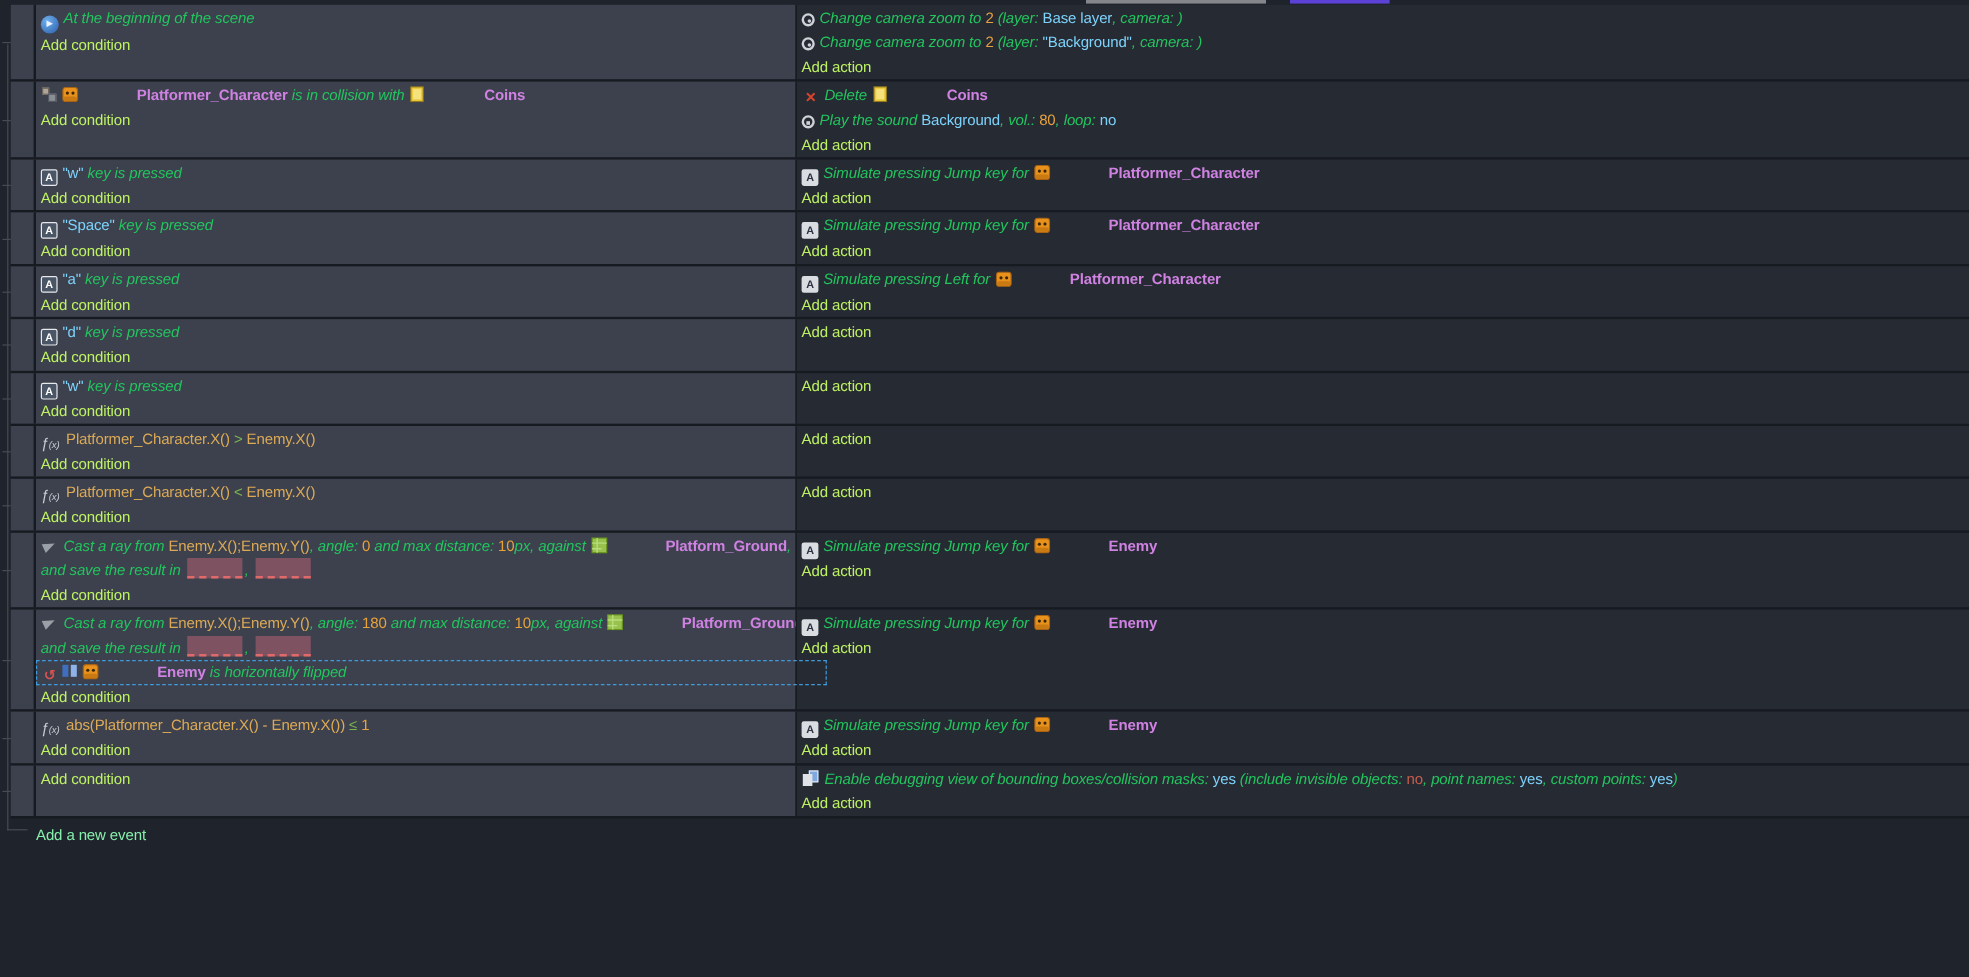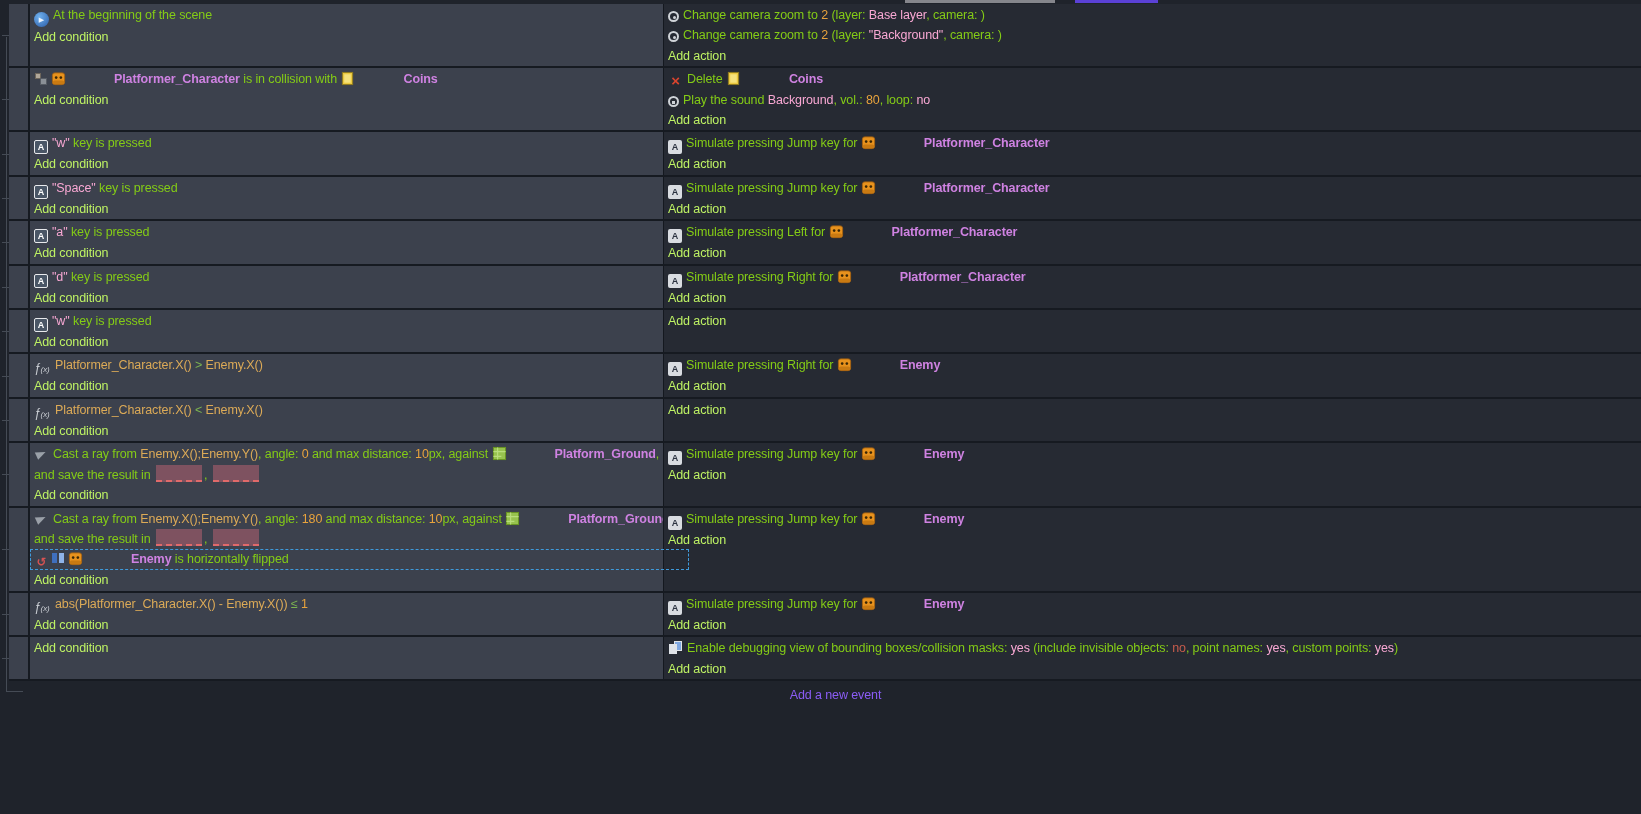--- a/index.html
+++ b/index.html
@@ -21,31 +21,31 @@
   .event::before{content:'';position:absolute;left:-7px;top:50%;width:7px;height:1px;background:#454b55;}
   .cond-pane{width:654px;flex:none;display:flex;background:#3c414d;}
   .gutter{width:19px;flex:none;border-right:2px solid #161a21;cursor:grab;}
   .cond-content{flex:1;min-width:0;padding-top:1px;}
   .action-pane{flex:1;background:#262a33;border-left:1px solid #14181f;padding-top:1px;}
 
   .line{min-height:20.4px;line-height:20.4px;padding-left:4px;white-space:nowrap;cursor:pointer;}
   .line.add{color:#bef264;}
   .line.sel{position:relative;z-index:2;outline:1px dashed #3f9bdc;outline-offset:-1px;margin-right:-26px;}
 
-  .tx{color:#84cc16;}
-  .str{color:#f9a8d4;margin-top:28px;}
+  .tx{color:#22c55e;font-style:italic;}
+  .str{color:#7dd3fc;margin-top:28px;}
   .num{color:#e8a33d;}
   .expr{color:#dcaa57;}
   .op{color:#7cb450;}
   .obj{color:#cf82e2;font-weight:bold;padding-left:44px;}
   .red{color:#c75c4c;}
   .param-box{display:inline-block;width:46px;height:15px;background:#7e5260;
     border-bottom:2px dashed #e06a6a;vertical-align:-3px;margin:0 2px;}
 
-  .footer{margin:4px 0 0 30px;color:#8b5cf6;line-height:20px;cursor:pointer;text-align:center;}
+  .footer{margin:4px 0 0 30px;color:#86efac;line-height:20px;cursor:pointer;}
 
   
   .ic{display:inline-block;width:15px;height:15px;vertical-align:-3px;margin-right:4px;position:relative;}
   .ic svg{display:block;}
   .scene-begin-icon{border-radius:50%;background:radial-gradient(circle at 35% 30%,#6fb0ee,#2a5ca8);
     color:#eaf3ff;font-size:7px;line-height:15px;text-align:center;}
   .keyboard-icon{width:14px;height:14px;background:#4a5666;border:1px solid #e8e9ec;border-radius:2px;
     box-sizing:border-box;color:#fff;font-size:9px;font-weight:bold;line-height:12px;text-align:center;}
   .keyboard-sim-icon{width:14px;height:14px;background:#d9dce1;border-radius:2px;box-sizing:border-box;
     color:#2b3240;font-size:9px;font-weight:bold;line-height:14px;text-align:center;}
@@ -174,26 +174,20 @@
       </div>
       <div class="event">
         <div class="cond-pane">
           <div class="gutter"></div>
           <div class="cond-content">
             <div class="line "><span class="ic keyboard-icon">A</span><span class="str">"d"</span><span class="tx"> key is pressed</span></div>
             <div class="line add">Add condition</div>
           </div>
         </div>
         <div class="action-pane">
-          <div class="line "><span class="ic keyboard-sim-icon">A</span><span class="tx">Simulate pressing Right for </span><span class="ic character-object-icon"><svg viewBox="0 0 16 16" width="15" height="15">
-                <rect x="1.5" y="2" width="13" height="12.5" rx="2.5" fill="#e8921d" stroke="#a86312"></rect>
-                <rect x="2" y="10" width="12" height="4" rx="2" fill="#c97a12"></rect>
-                <circle cx="5.5" cy="7" r="1.4" fill="#3a2605"></circle>
-                <circle cx="10.5" cy="7" r="1.4" fill="#3a2605"></circle>
-              </svg></span><span class="obj">Platformer_Character</span></div>
           <div class="line add">Add action</div>
         </div>
       </div>
       <div class="event">
         <div class="cond-pane">
           <div class="gutter"></div>
           <div class="cond-content">
             <div class="line "><span class="ic keyboard-icon">A</span><span class="str">"w"</span><span class="tx"> key is pressed</span></div>
             <div class="line add">Add condition</div>
           </div>
@@ -204,26 +198,20 @@
       </div>
       <div class="event">
         <div class="cond-pane">
           <div class="gutter"></div>
           <div class="cond-content">
             <div class="line "><span class="ic function-icon">ƒ<i>(x)</i></span><span class="expr">Platformer_Character.X()</span><span class="op">  &gt;  </span><span class="expr">Enemy.X()</span></div>
             <div class="line add">Add condition</div>
           </div>
         </div>
         <div class="action-pane">
-          <div class="line "><span class="ic keyboard-sim-icon">A</span><span class="tx">Simulate pressing Right for </span><span class="ic character-object-icon"><svg viewBox="0 0 16 16" width="15" height="15">
-                <rect x="1.5" y="2" width="13" height="12.5" rx="2.5" fill="#e8921d" stroke="#a86312"></rect>
-                <rect x="2" y="10" width="12" height="4" rx="2" fill="#c97a12"></rect>
-                <circle cx="5.5" cy="7" r="1.4" fill="#3a2605"></circle>
-                <circle cx="10.5" cy="7" r="1.4" fill="#3a2605"></circle>
-              </svg></span><span class="obj">Enemy</span></div>
           <div class="line add">Add action</div>
         </div>
       </div>
       <div class="event">
         <div class="cond-pane">
           <div class="gutter"></div>
           <div class="cond-content">
             <div class="line "><span class="ic function-icon">ƒ<i>(x)</i></span><span class="expr">Platformer_Character.X()</span><span class="op">  &lt;  </span><span class="expr">Enemy.X()</span></div>
             <div class="line add">Add condition</div>
           </div>

